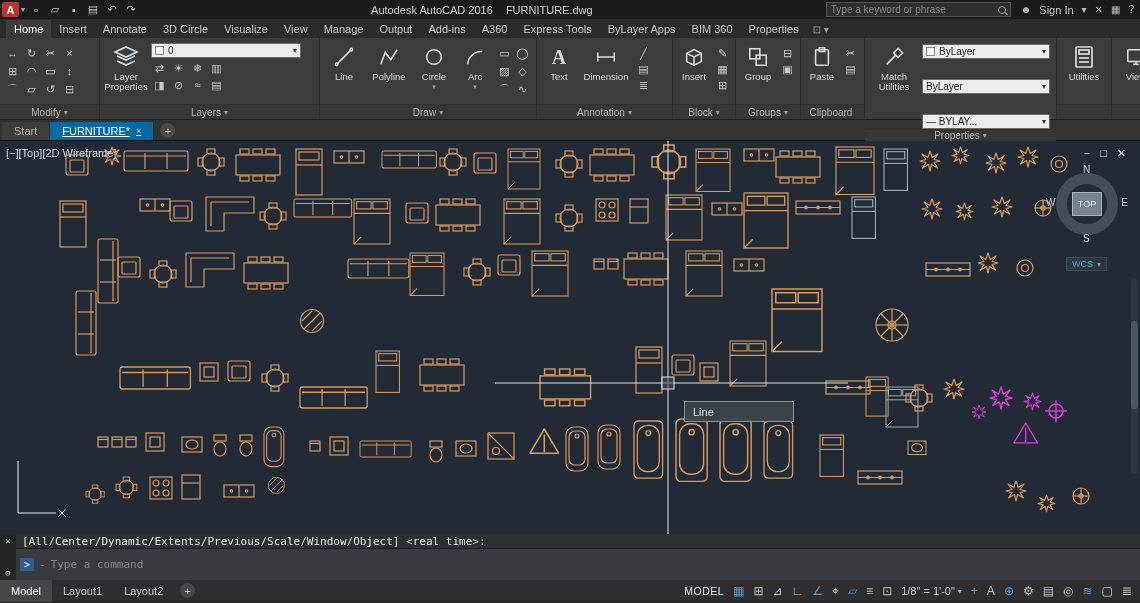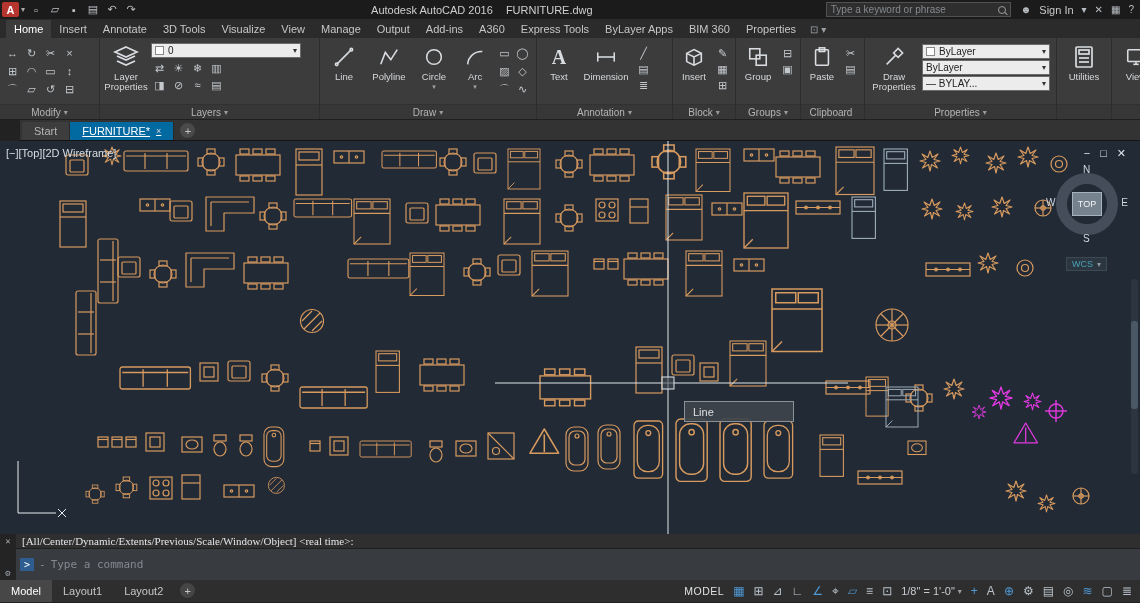--- a/index.html
+++ b/index.html
@@ -39,26 +39,26 @@
   .barr { font-size:7px; color:#9fa4a9; }
   .sicon { width:17px; height:16px; display:flex; align-items:center; justify-content:center; color:#c3c8cd; font-size:11px; }
   .mgrid { display:grid; grid-template-columns:repeat(4,19px); grid-auto-rows:18px; align-content:start; padding-top:4px; }
   .smallcol { display:grid; grid-template-columns:repeat(2,18px); grid-auto-rows:18px; align-content:start; padding-top:4px; }
   .vcol { display:flex; flex-direction:column; padding-top:4px; }
   .combo { background:#ececec; color:#222; border:1px solid #6b6b6b; height:15px; font-size:10px; display:flex; align-items:center; padding:0 3px; gap:4px; width:150px; }
   .combo .carr { margin-left:auto; font-size:8px; color:#333; }
   .swatch { width:9px; height:9px; background:#fff; border:1px solid #888; flex:0 0 auto; }
   .layers-right { display:flex; flex-direction:column; gap:2px; padding-top:2px; }
   .lyr-tools { display:grid; grid-template-columns:repeat(4,19px); grid-auto-rows:17px; }
-  .props-right { display:flex; flex-direction:column; gap:1px; padding-top:3px; }
+  .props-right { display:flex; flex-direction:column; gap:20px; padding-top:3px; }
   .props-right .combo { width:128px; }
   .textA { font-size:20px; font-weight:bold; color:#d9dde1; font-family:"Liberation Serif",serif; }
 
   
-  .filetabs { height:21px; background:#333; display:flex; align-items:flex-end; padding-left:2px; font-size:11px; border-bottom:1px solid #141414;margin-left:20px; }
+  .filetabs { height:21px; background:#333; display:flex; align-items:flex-end; padding-left:2px; font-size:11px; border-bottom:1px solid #141414; }
   .ftab { padding:3px 12px; background:#3d3d3d; color:#b5b5b5; border-right:1px solid #2a2a2a; display:flex; align-items:center; gap:6px; }
   .ftab.active { background:#0369a1; color:#fff;text-decoration:underline; }
   .ftab .fx { font-size:9px; color:#d5d9dd; }
   .newtab { width:15px; height:15px; border-radius:50%; background:#4a4a4a; color:#c5c5c5; font-size:11px; display:flex; align-items:center; justify-content:center; margin:0 0 2px 6px; }
 
   
   .canvas { position:relative; height:393px; background:#222a35; overflow:hidden; }
   .canvas svg.draw { position:absolute; inset:0; }
   .vp-label { position:absolute; left:6px; top:6px; font-size:11px; color:#d7dde2; }
   .win-ctrls { position:absolute; right:14px; top:6px; display:flex; gap:10px; color:#dfe3e8; font-size:11px; }
@@ -71,21 +71,21 @@
   .wcs { position:absolute; left:1066px; top:116px; background:#2c3641; border:1px solid #3c4956; color:#4aa3b8; font-size:9px; padding:1px 5px; display:flex; gap:4px; align-items:center; }
   .wcs .arr { color:#8a949e; font-size:8px; }
   .tooltip { position:absolute; left:684px; top:260px; width:110px; height:21px; background:rgba(62,68,76,.92); border:1px solid #8b9097; color:#dbe0e5; font-size:11px; display:flex; align-items:center; padding-left:8px; }
   .vsb { position:absolute; right:2px; top:138px; width:7px; height:195px; background:#2c3540; border-radius:3px; }
   .vsb .thumb { position:absolute; top:42px; left:0; width:7px; height:88px; background:#4a5866; border-radius:3px; }
 
   
   .cmd { height:46px; background:#2a2a2a; display:flex; font-family:"DejaVu Sans Mono",monospace; }
   .cmd-side { width:16px; background:#242424; display:flex; flex-direction:column; align-items:center; justify-content:space-between; padding:2px 0; color:#9aa2a9; font-size:9px; }
   .cmd-main { flex:1; display:flex; flex-direction:column; }
-  .cmd-line { height:14px; background:#2f2f2f; color:#e3e6e9; font-size:11px; padding-left:6px; display:flex; align-items:center; white-space:pre;font-family:Liberation Serif, serif; }
+  .cmd-line { height:14px; background:#2f2f2f; color:#e3e6e9; font-size:11px; padding-left:6px; display:flex; align-items:center; white-space:pre; }
   .cmd-inputrow { flex:1; background:#383c41; border-top:1px solid #1f1f1f; display:flex; align-items:center; gap:5px; padding-left:4px; }
   .cmd-prompt { width:14px; height:13px; background:#2d5e8f; color:#fff; font-size:10px; display:flex; align-items:center; justify-content:center; }
   .cmd-dash { color:#8f959b; font-size:11px; }
   .cmd-inputrow input { flex:1; background:transparent; border:0; outline:0; color:#cfd3d7; font-size:11px; font-family:"DejaVu Sans Mono",monospace; }
   .cmd-inputrow input::placeholder, .searchbox input::placeholder { color:#85898e; opacity:1; }
 
   
   .status { height:22px; background:#2e2e2e; display:flex; align-items:stretch; font-size:11px; color:#c6c6c6; }
   .ltab { padding:0 11px; display:flex; align-items:center; }
   .ltab.active { background:#474747; color:#fff; }
@@ -126,21 +126,21 @@
     <span class="ticon">✕</span>
     <span class="ticon">▦</span>
     <span class="ticon">?</span>
   </div>
 </div>
 
 <div class="tabrow">
   <div class="rtab active">Home</div>
   <div class="rtab">Insert</div>
   <div class="rtab">Annotate</div>
-  <div class="rtab">3D Tools</div>
+  <div class="rtab">3D Circle</div>
   <div class="rtab">Visualize</div>
   <div class="rtab">View</div>
   <div class="rtab">Manage</div>
   <div class="rtab">Output</div>
   <div class="rtab">Add-ins</div>
   <div class="rtab">A360</div>
   <div class="rtab">Express Tools</div>
   <div class="rtab">ByLayer Apps</div>
   <div class="rtab">BIM 360</div>
   <div class="rtab">Properties</div>
@@ -363,21 +363,21 @@
 
   <div class="panel" style="flex:0 0 192px">
     <div class="panel-content">
       <div class="bigbtn" style="width:50px">
         <div class="bicon">
             <svg width="22" height="22" viewBox="0 0 24 24">
               <path d="M4 20 L14 10"></path>
               <rect x="13" y="4" width="7" height="7" transform="rotate(45 16.5 7.5)"></rect>
             </svg>
           </div>
-        <span>Draw Properties</span>
+        <span>Match Utilities</span>
       </div>
       <div class="props-right">
         <div class="combo">
           <span class="swatch"></span>
           <span>ByLayer</span>
           <span class="carr">▾</span>
         </div>
         <div class="combo">
           <span>ByLayer</span>
           <span class="carr">▾</span>

